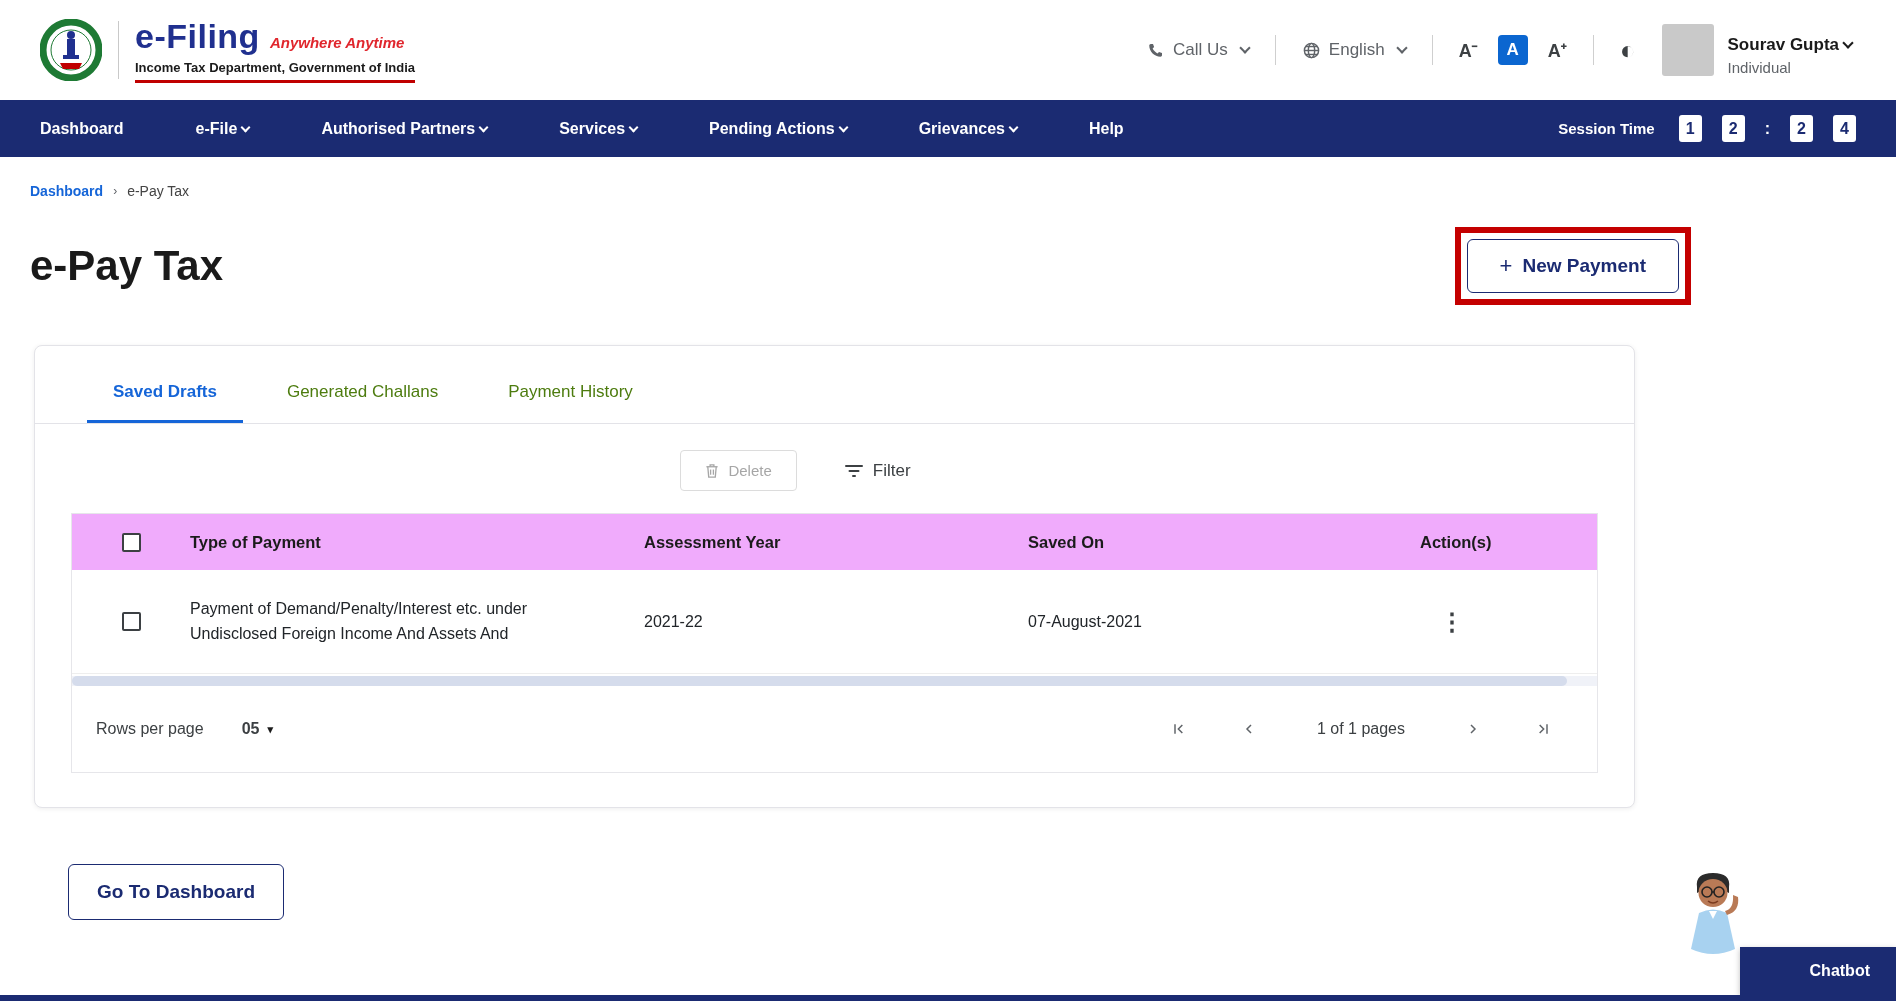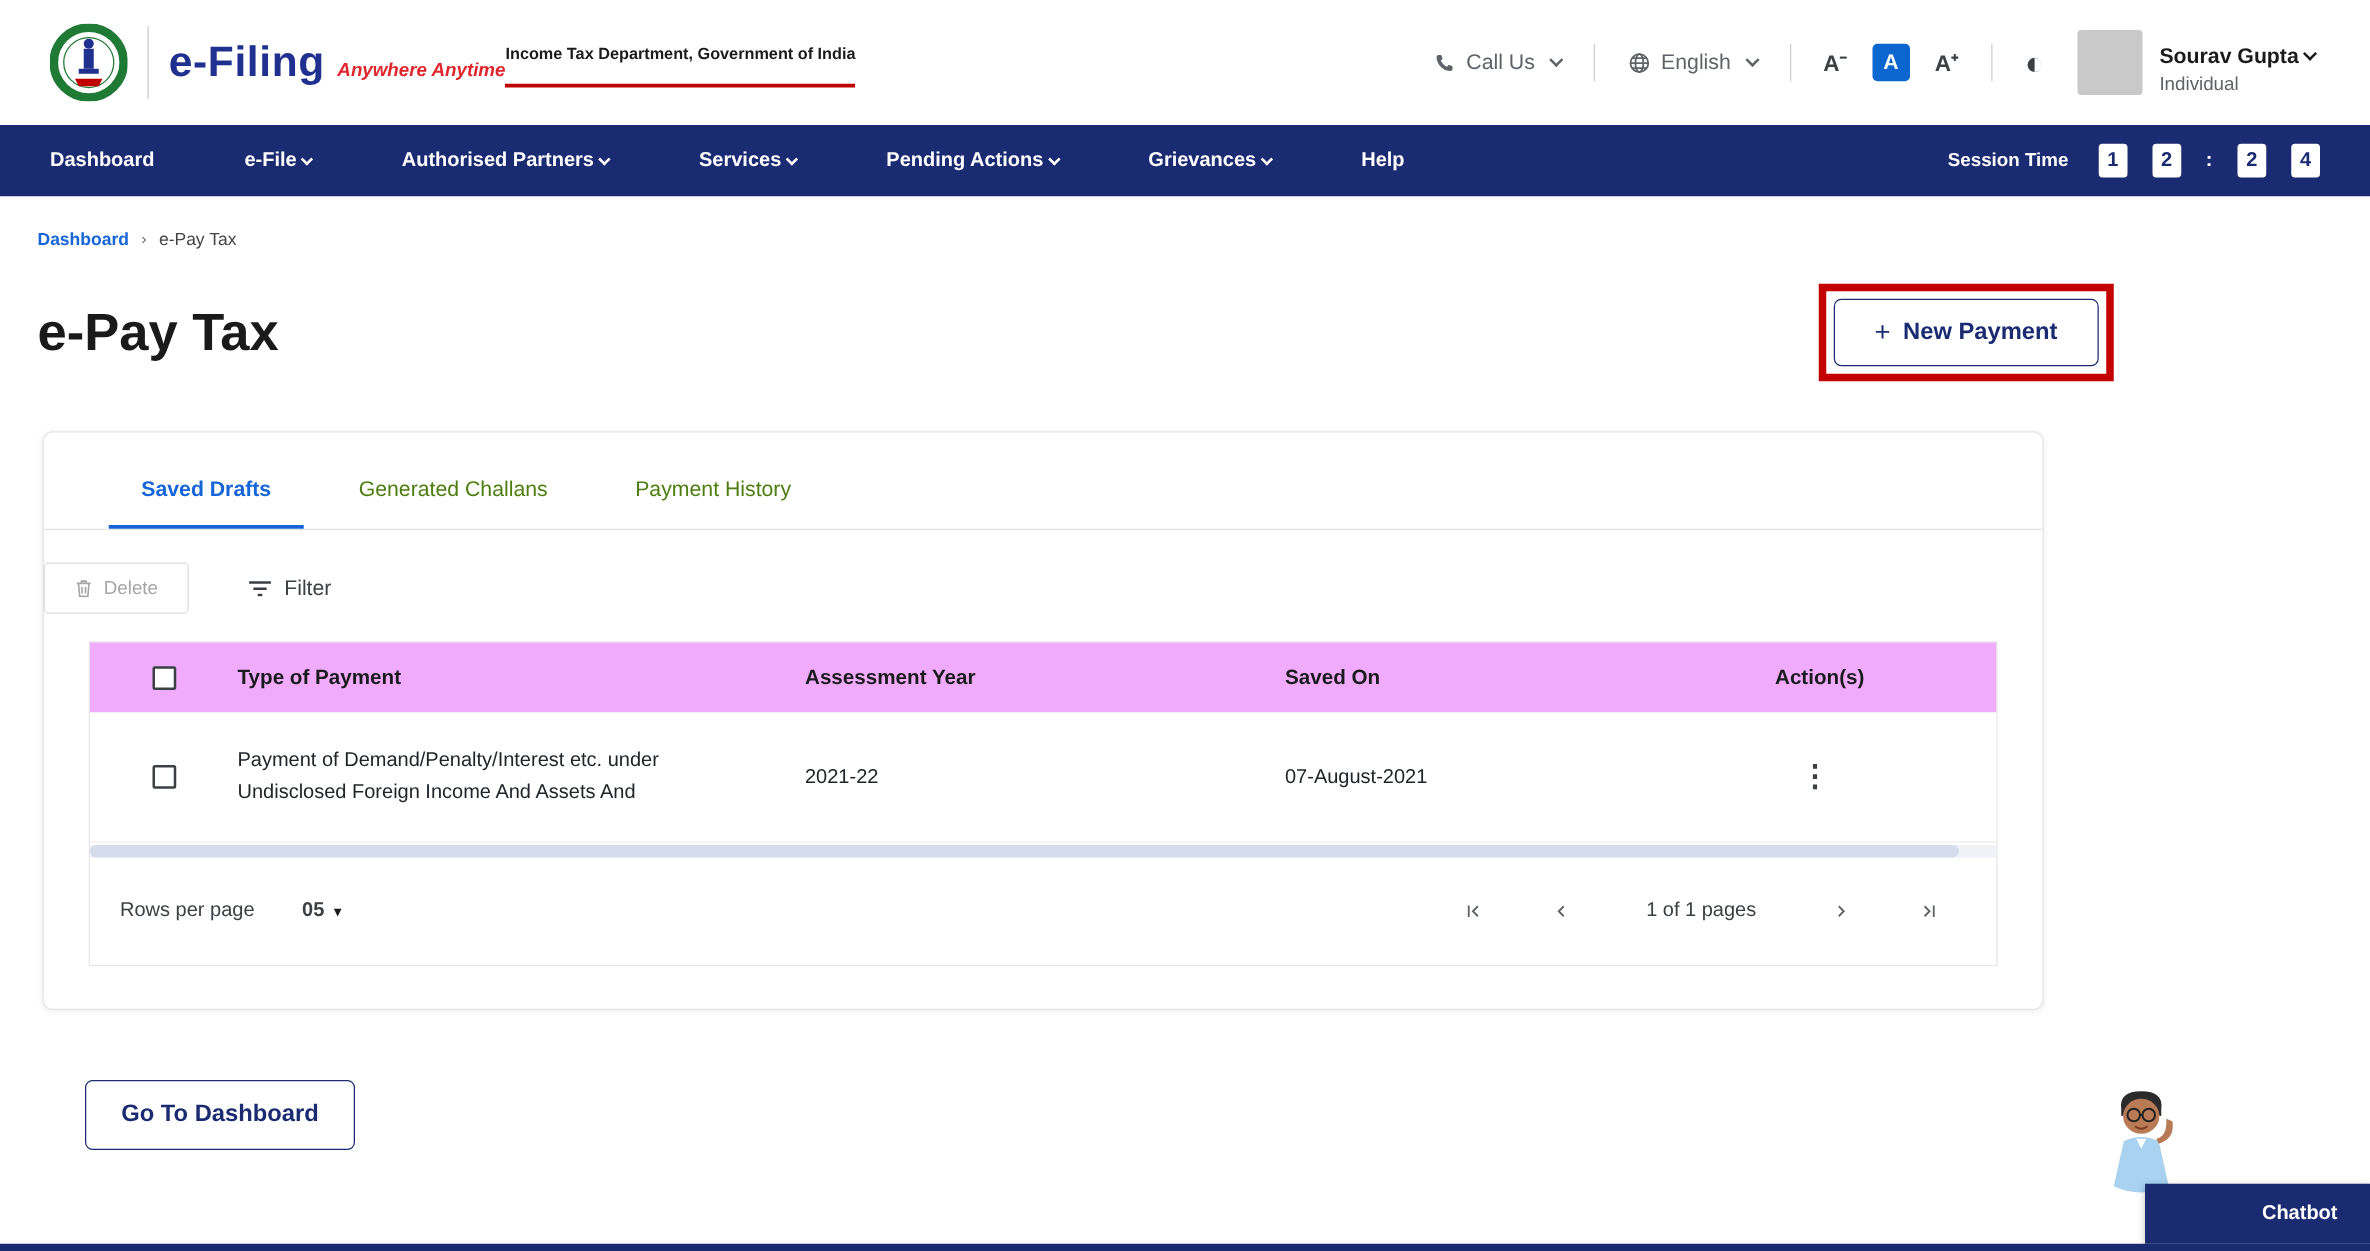--- a/index.html
+++ b/index.html
@@ -9,21 +9,21 @@
     background:#ffffff;
     position:relative;
     overflow:hidden;
     color:#212529;
   }
 
   
   .topbar { height:100px; display:flex; align-items:center; justify-content:space-between; padding:0 44px 0 40px; background:#fff; }
   .brand { display:flex; align-items:center; gap:16px; }
   .brand-divider { width:1px; height:58px; background:#c9c9c9; }
-  .brand-text { display:flex; flex-direction:row;justify-content:center; }
+  .brand-text { display:flex; flex-direction:column;justify-content:center; }
   .brand-line1 { display:flex; align-items:baseline; gap:10px; }
   .efiling { font-size:34px; font-weight:bold; color:#20308f; letter-spacing:.5px; }
   .tagline { font-size:15px; font-style:italic; color:#e0262d; font-weight:bold; }
   .dept { font-size:13px; font-weight:bold; color:#1b1b1b; margin-top:4px; padding-bottom:5px; border-bottom:3px solid #c00000; }
 
   .top-utils { display:flex; align-items:center; gap:26px; }
   .util-item { display:flex; align-items:center; gap:8px; color:#5f6368; font-size:17px; cursor:pointer; }
   .util-divider { width:1px; height:30px; background:#cfcfcf; }
   .chev { display:inline-block; width:8px; height:8px; border-right:2px solid currentColor; border-bottom:2px solid currentColor; transform:rotate(45deg); margin-left:5px; margin-top:-4px; }
   .fontsize-group { display:flex; align-items:center; gap:20px; color:#3c4043; font-size:18px; }
@@ -56,21 +56,21 @@
   .annotation-box { border:6px solid #c40000; padding:6px; margin-right:205px; }
   .new-payment-btn { display:flex; align-items:center; gap:10px; background:#fff; border:1.5px solid #1b2b72; border-radius:6px; color:#1b2b72; font-size:19px; font-weight:bold; padding:15px 32px; cursor:pointer; font-family:"Liberation Sans",sans-serif; }
   .plus { font-size:22px; font-weight:normal; line-height:0; }
 
   
   .card { width:1601px; margin:40px 0 0 34px; background:#fff; border:1px solid #e3e3e8; border-radius:8px; box-shadow:0 1px 5px rgba(0,0,0,.07); padding-bottom:34px; }
   .tabs { display:flex; gap:18px; padding:26px 36px 0 52px; border-bottom:1px solid #e3e3e8; }
   .tab { font-size:17px; color:#4d7c0f; padding:10px 26px 18px; cursor:pointer; white-space:nowrap; }
   .tab.active { color:#1565d8; font-weight:bold; border-bottom:3px solid #1565d8; }
 
-  .toolbar { display:flex; justify-content:flex-start; align-items:center; gap:48px; padding:26px 78px 22px 0; }
+  .toolbar { display:flex; justify-content:center; align-items:center; gap:48px; padding:26px 78px 22px 0; }
   .delete-btn { display:flex; align-items:center; gap:9px; border:1px solid #dcdcdc; border-radius:4px; background:#fff; color:#a6a6a6; font-size:15px; padding:11px 24px; cursor:default; font-family:"Liberation Sans",sans-serif; }
   .filter-btn { display:flex; align-items:center; gap:10px; background:none; border:none; color:#3c4043; font-size:17px; cursor:pointer; font-family:"Liberation Sans",sans-serif; }
 
   .table-wrap { margin:0 36px; border:1px solid #e6e6ea; }
   .t-header, .t-row { display:grid; grid-template-columns:118px 454px 384px 392px 1fr; align-items:center; }
   .t-header { background:#f0abfc; height:56px; font-weight:bold; font-size:16.5px; color:#1b1b1b; }
   .t-row { background:#fff; min-height:104px; font-size:16px; color:#212529; border-bottom:1px solid #eee; }
   .cb-cell { display:flex; justify-content:center; }
   .checkbox { width:19px; height:19px; border:2px solid #3c4043; border-radius:2px; background:#fff; cursor:pointer; }
   .payment-cell { padding-right:60px; line-height:1.55; }
@@ -83,21 +83,21 @@
   .rpp { display:flex; align-items:center; gap:38px; font-size:16px; color:#3c4043; }
   .rpp-value { display:flex; align-items:center; gap:8px; font-weight:bold; cursor:pointer; }
   .rpp-caret { font-size:11px; color:#1b1b1b; }
   .pager { margin-left:auto; display:flex; align-items:center; gap:54px; }
   .pg-btn { background:none; border:none; cursor:pointer; display:flex; align-items:center; padding:0; }
   .pg-status { font-size:16px; color:#3c4043; margin:0 6px; }
 
   
   .go-dash-btn { margin:56px 0 0 68px; background:#fff; border:1.5px solid #1b2b72; border-radius:6px; color:#1b2b72; font-size:19px; font-weight:bold; padding:16px 28px; cursor:pointer; font-family:"Liberation Sans",sans-serif; }
 
-  .chatbot { position:absolute; right:0; bottom:6px; width:180px; height:48px; background:#1b2b72; display:flex; align-items:center; justify-content:flex-end; padding-right:26px; box-shadow:0 2px 6px rgba(0,0,0,.25); cursor:pointer;margin-left:16px; }
+  .chatbot { position:absolute; right:0; bottom:6px; width:156px; height:48px; background:#1b2b72; display:flex; align-items:center; justify-content:flex-end; padding-right:26px; box-shadow:0 2px 6px rgba(0,0,0,.25); cursor:pointer;margin-left:16px; }
   .chatbot-label { color:#fff; font-size:16px; font-weight:bold; }
   .chatbot-char { position:absolute; right:150px; bottom:36px; }
   .footer-strip { position:absolute; left:0; bottom:0; width:100%; height:6px; background:#1b2b72; }
 
   .icon-svg { display:block; }
 </style>
 </head>
 <body>
 
 

